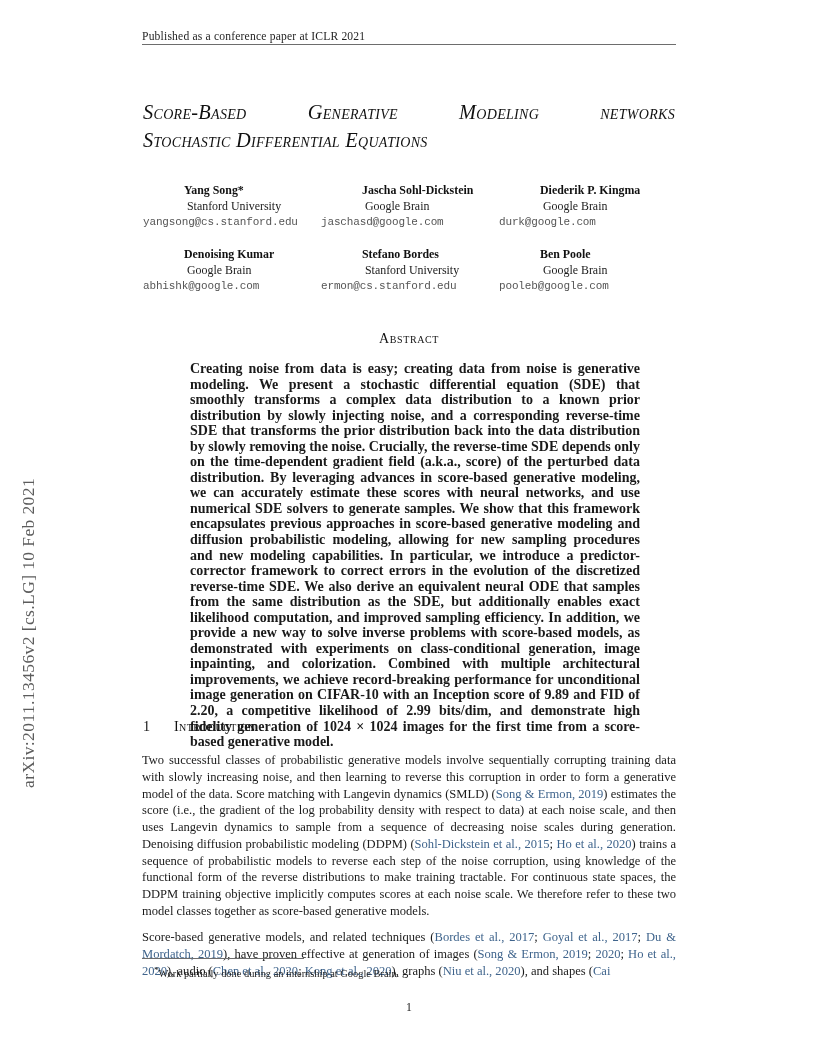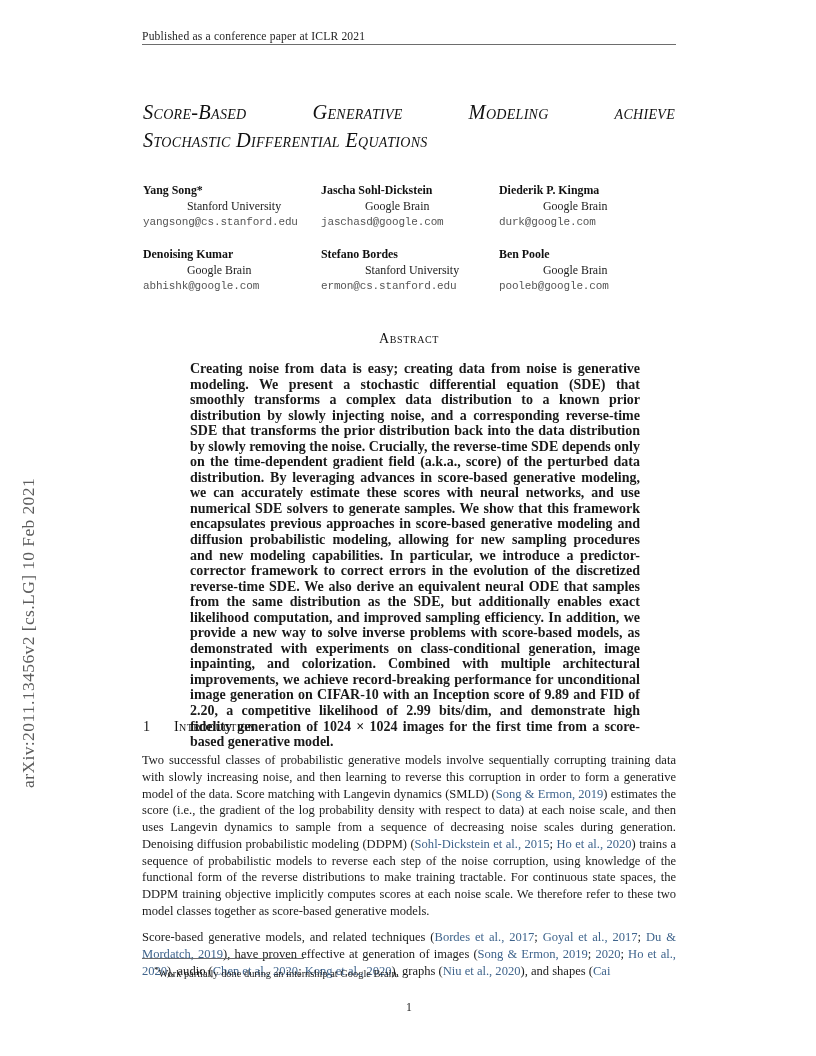--- a/index.html
+++ b/index.html
@@ -106,20 +106,21 @@
   }
   .author-col {
     width: 178px;
     flex: 0 0 178px;
   }
   .author-col .a-name {
     font-size: 11.9px;
     font-weight: bold;
     line-height: 15.5px;
     color: #111;
+    margin-left: 41px;
   }
   .author-col .a-affil {
     font-size: 11.9px;
     line-height: 15.5px;
     color: #1a1a1a;
     margin-left: 44px;
   }
   .author-col .a-email {
     font-family: "Liberation Mono", "DejaVu Sans Mono", monospace;
     font-size: 11.0px;
@@ -236,21 +237,21 @@
   <div class="running-header">
     <div class="rh-text">Published as a conference paper at ICLR 2021</div>
     <div class="rh-rule"></div>
   </div>
 
   <div class="paper-title">
     <span class="t-line justified">
       <span>Score-Based</span>
       <span>Generative</span>
       <span>Modeling</span>
-      <span>achieve</span>
+      <span>networks</span>
     </span>
     <span class="t-line">Stochastic Differential Equations</span>
   </div>
 
   <div class="authors">
 
     <div class="author-row">
       <div class="author-col">
         <div class="a-name">Yang Song*</div>
         <div class="a-affil">Stanford University</div>

